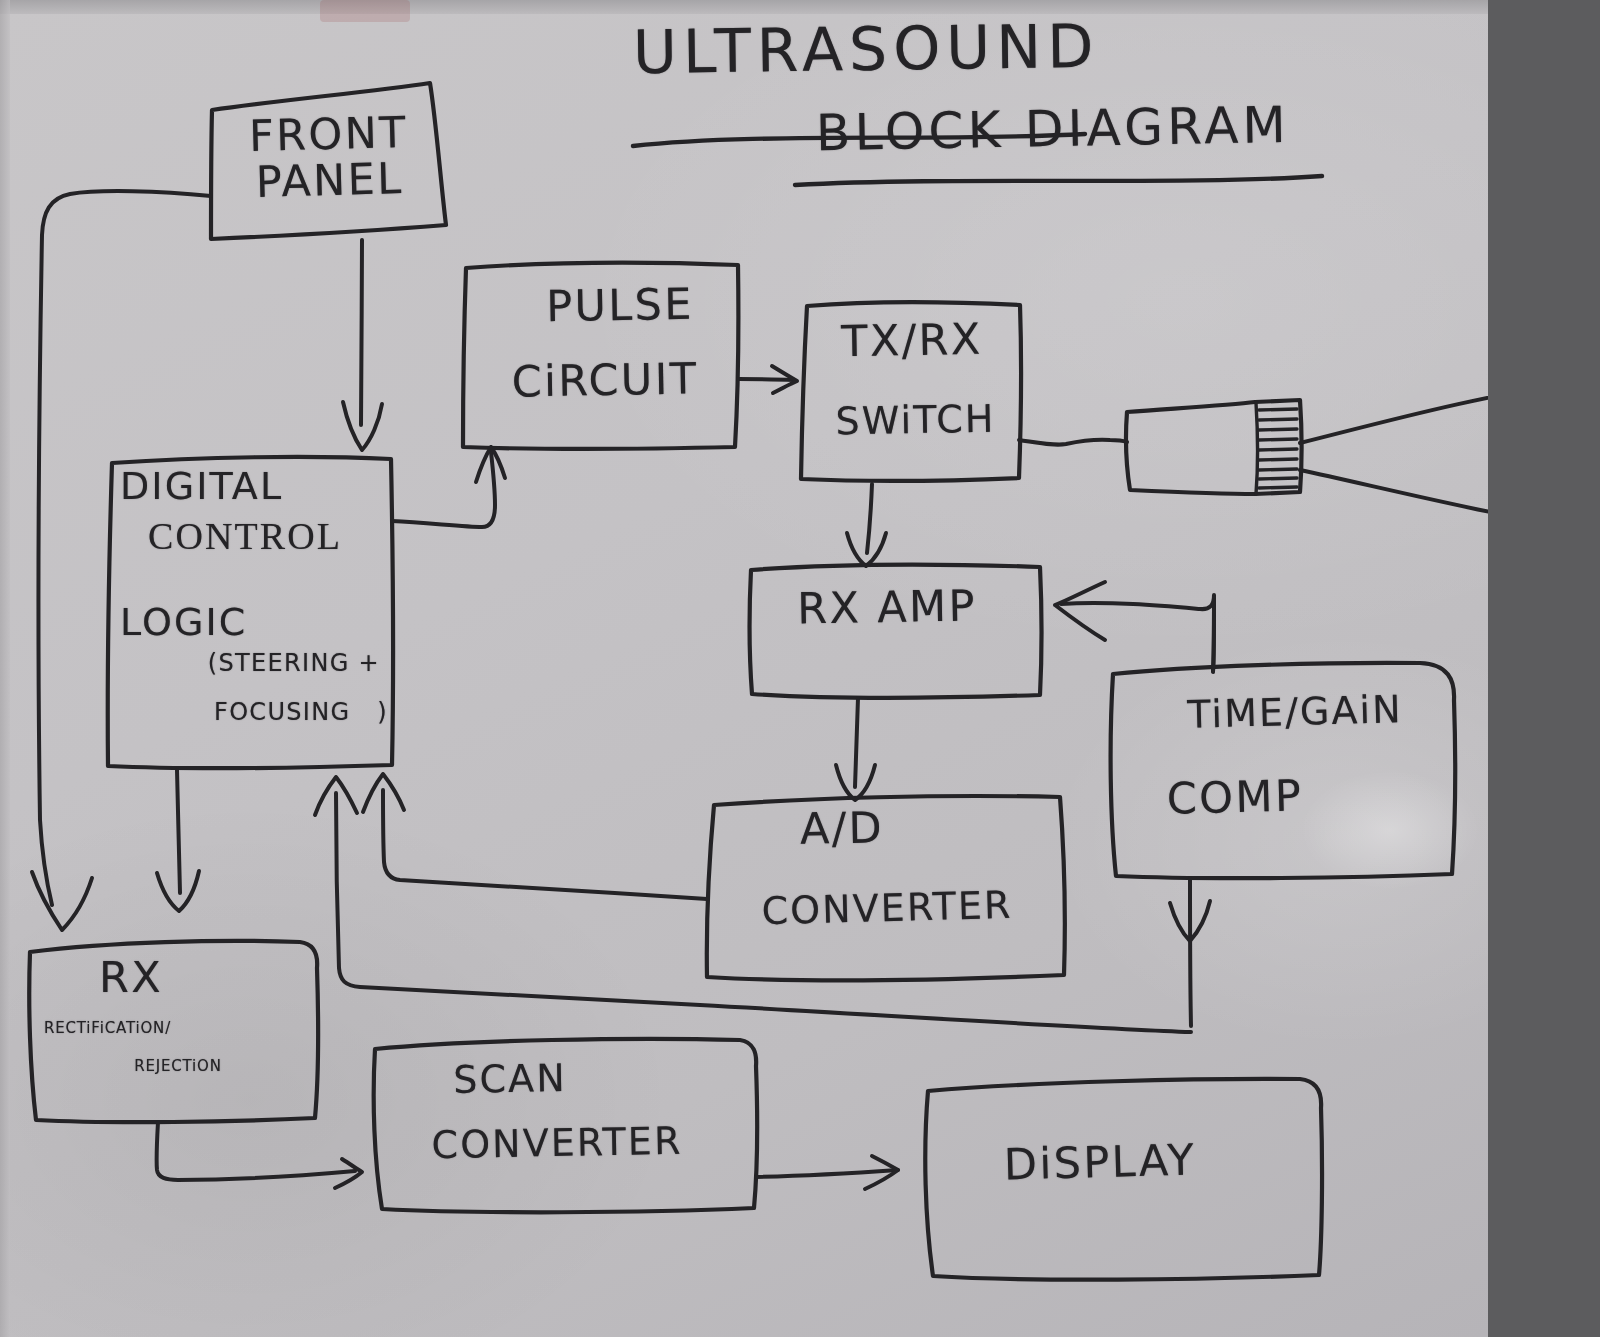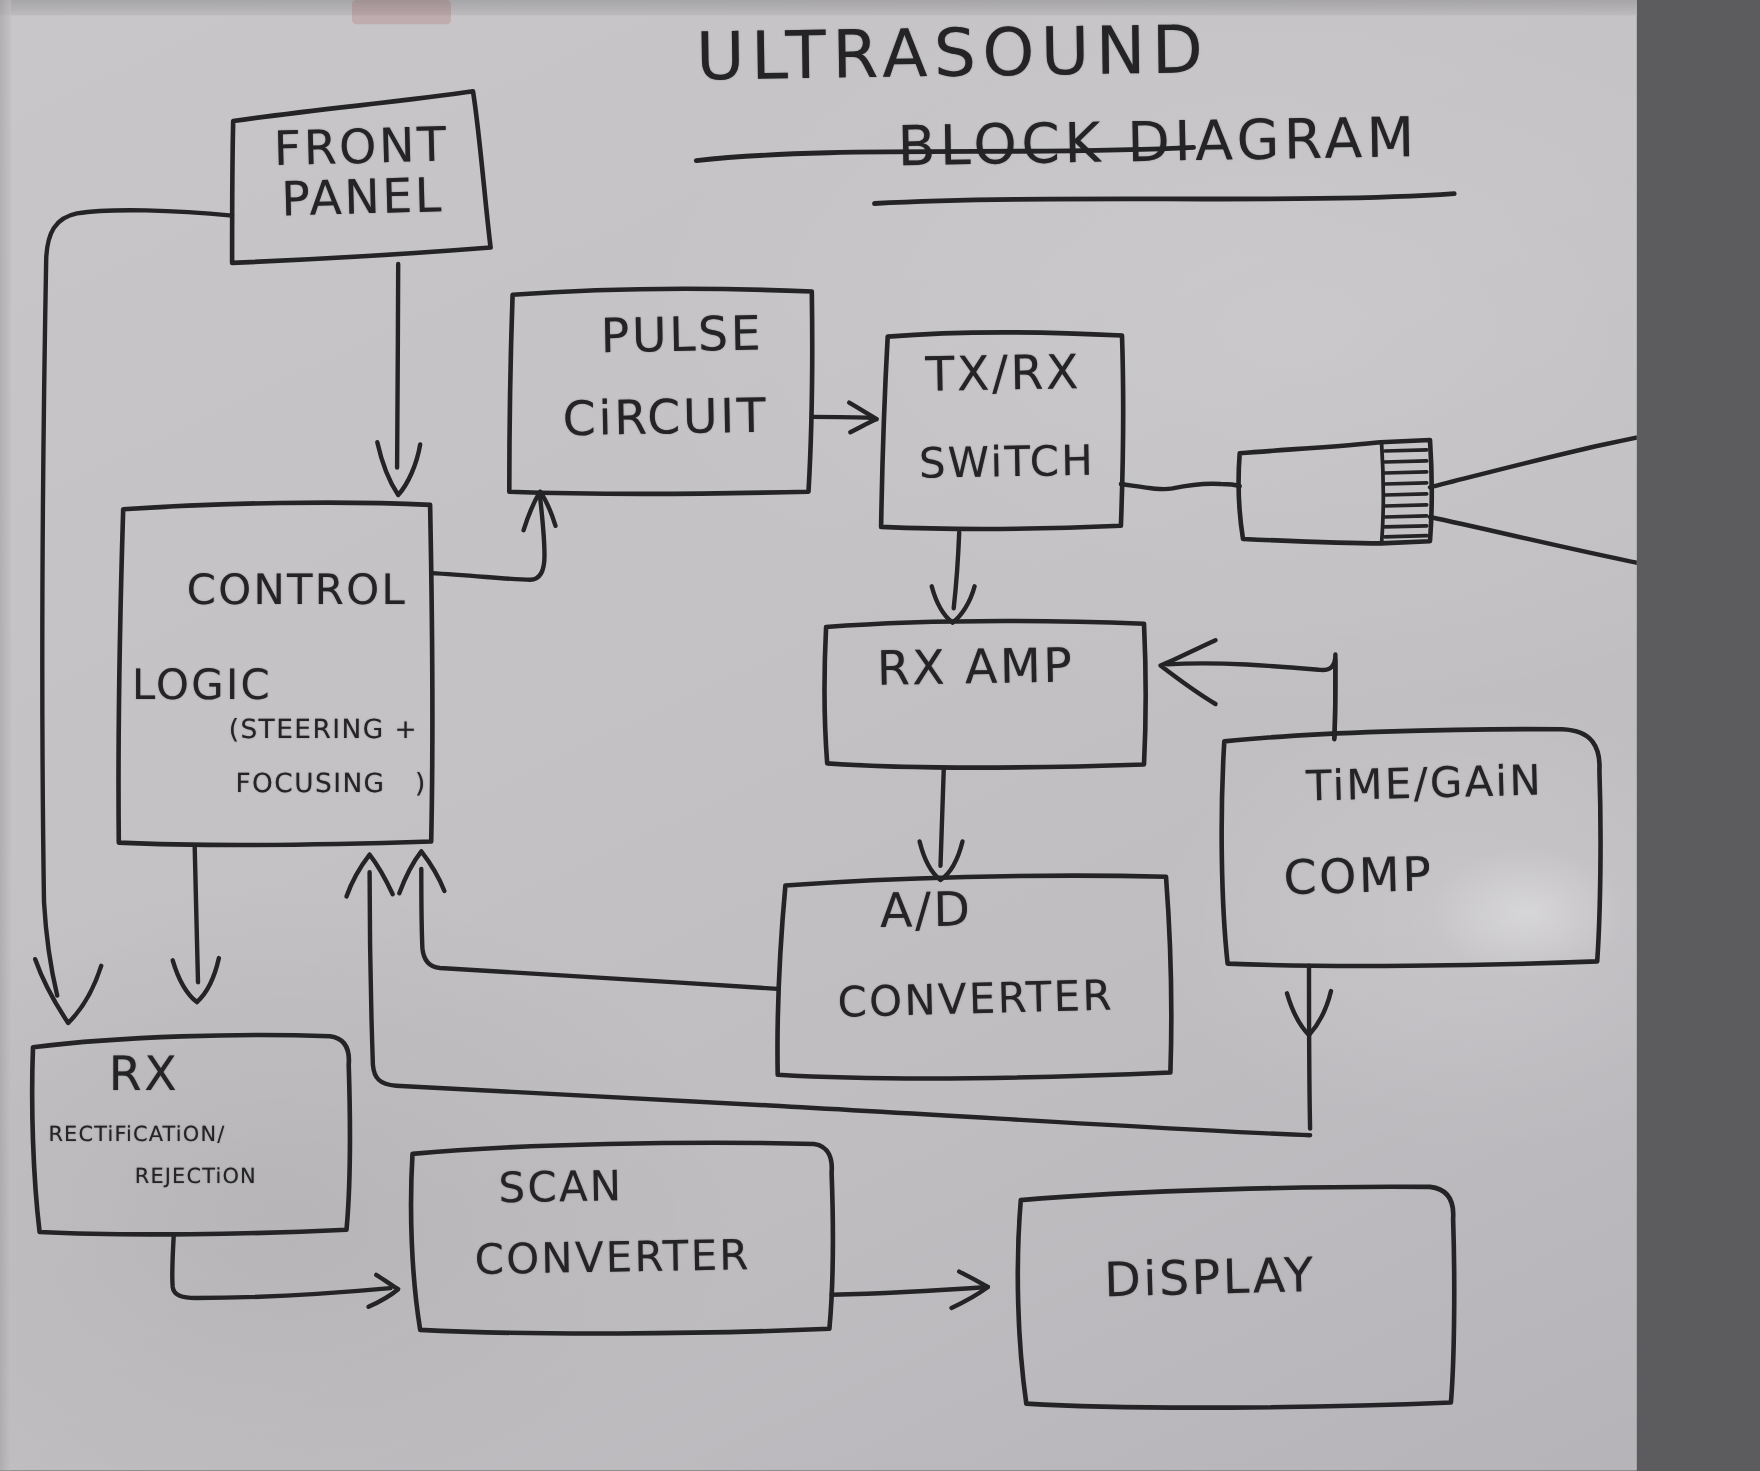--- a/index.html
+++ b/index.html
@@ -39,21 +39,21 @@
     text-align:center;
     transform-origin:center center;
     text-shadow:0 0 1.2px rgba(40,38,42,.55);
     user-select:none;
   }
   .title1{font-size:60px;letter-spacing:0.10em;}
   .title2{font-size:50px;letter-spacing:0.085em;}
   .b-lg{font-size:43px;}
   .b-md{font-size:38px;}
   .b-sm{font-size:24px;}
-  .b-xs{font-size:19px;}
+  .b-xs{font-size:15px;}
 </style>
 </head>
 <body>
 
 <div id="board">
   <div class="board-edge-top"></div>
   <div class="board-edge-left"></div>
   <div class="smudge" style="left:1300px;top:770px;width:180px;height:120px;background:radial-gradient(rgba(255,255,255,.30),rgba(255,255,255,0) 70%);"></div>
   <div class="smudge" style="left:1540px;top:400px;width:120px;height:150px;background:radial-gradient(rgba(255,255,255,.28),rgba(255,255,255,0) 70%);"></div>
   <div class="smudge" style="left:320px;top:0px;width:90px;height:22px;background:rgba(150,60,60,.18);border-radius:4px;"></div>
@@ -151,21 +151,22 @@
     <path class="s ln" d="M756 1177 C800 1176, 855 1173, 898 1170"></path>
     <path class="s ln" d="M872 1156 C882 1161, 891 1166, 898 1170 C890 1176, 878 1183, 865 1189"></path>
   </svg>
 
   <div class="lbl title1" style="left:633px;top:18px;width:460px;transform:rotate(-0.8deg);">ULTRASOUND</div>
   <div class="lbl title2" style="left:793px;top:103px;width:520px;transform:rotate(-1deg);">BLOCK DIAGRAM</div>
 
   <div class="lbl b-lg" style="left:222px;top:112px;width:214px;transform:rotate(-1.5deg);">FRONT
 PANEL</div>
 
-  <div class="lbl b-md" style="left:120px;top:516px;width:250px;text-align:right;">CONTROL</div>
+  <div class="lbl b-md" style="left:120px;top:466px;width:250px;text-align:left;">DIGITAL</div>
+  <div class="lbl b-md" style="left:120px;top:516px;width:250px;text-align:center;font-family:Liberation Serif, serif;">CONTROL</div>
   <div class="lbl b-md" style="left:120px;top:566px;width:250px;text-align:left;margin-top:36px;">LOGIC</div>
   <div class="lbl b-sm" style="left:120px;top:651px;width:260px;text-align:right;">(STEERING +</div>
   <div class="lbl b-sm" style="left:128px;top:672px;width:260px;text-align:right;margin-top:28px;">FOCUSING   )</div>
 
   <div class="lbl b-lg" style="left:520px;top:283px;width:200px;transform:rotate(-1deg);">PULSE</div>
   <div class="lbl b-lg" style="left:490px;top:358px;width:230px;transform:rotate(-1deg);">CiRCUIT</div>
 
   <div class="lbl b-lg" style="left:812px;top:318px;width:200px;transform:rotate(-1deg);">TX/RX</div>
   <div class="lbl b-md" style="left:818px;top:400px;width:195px;transform:rotate(-1deg);">SWiTCH</div>
 

